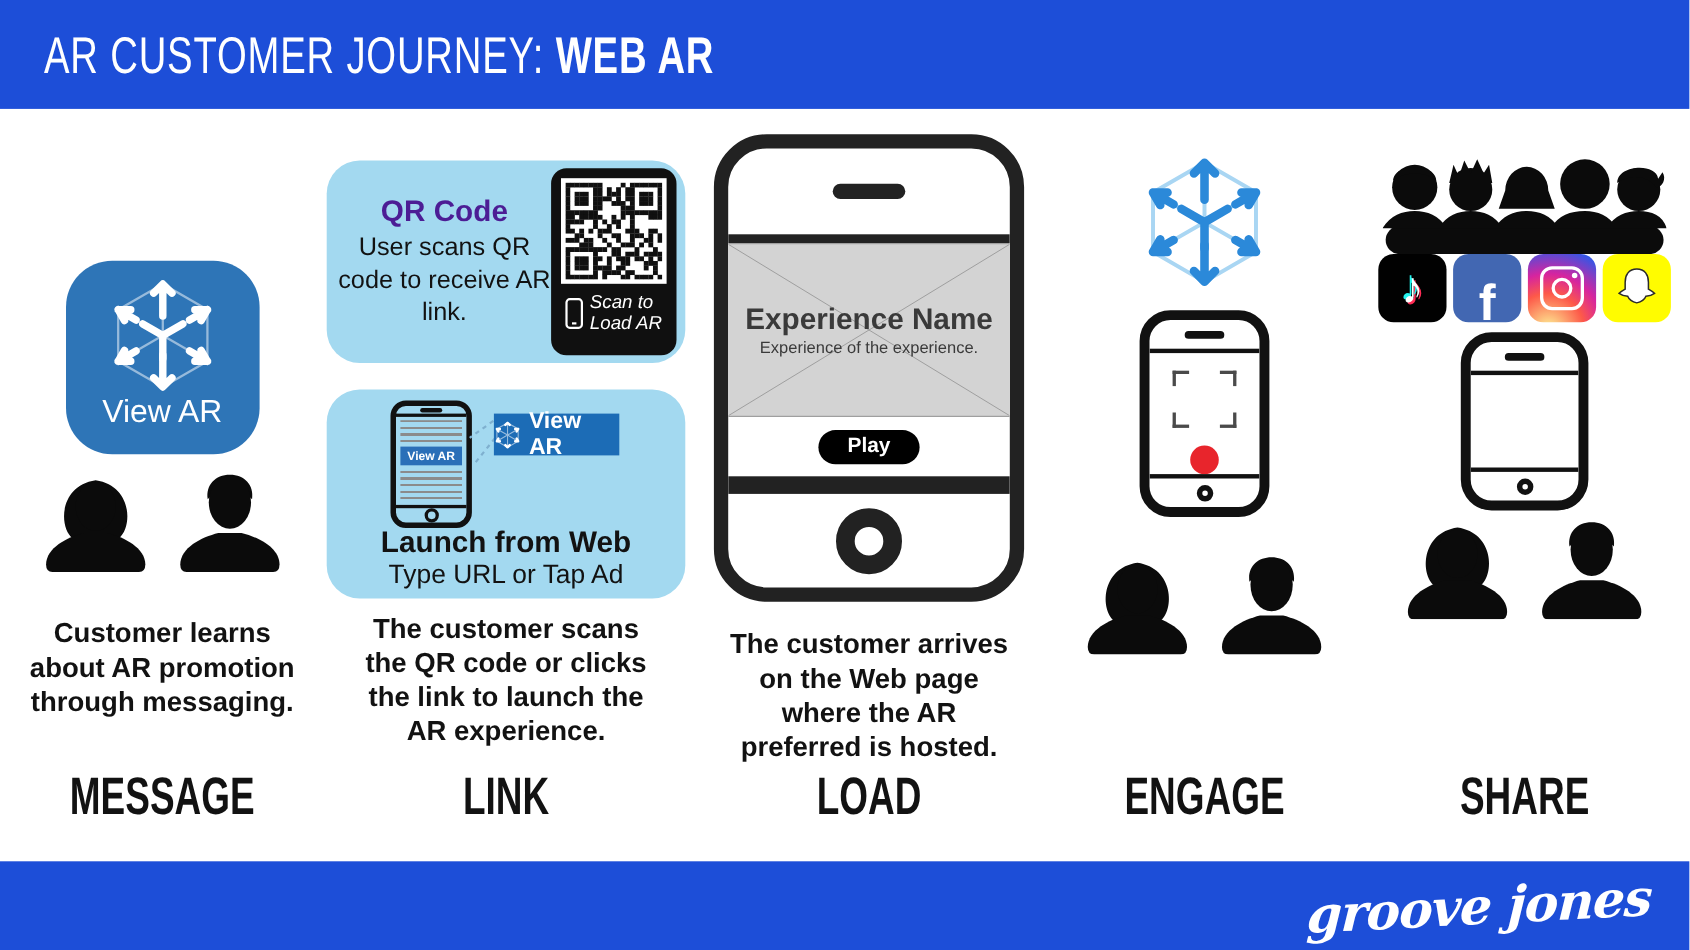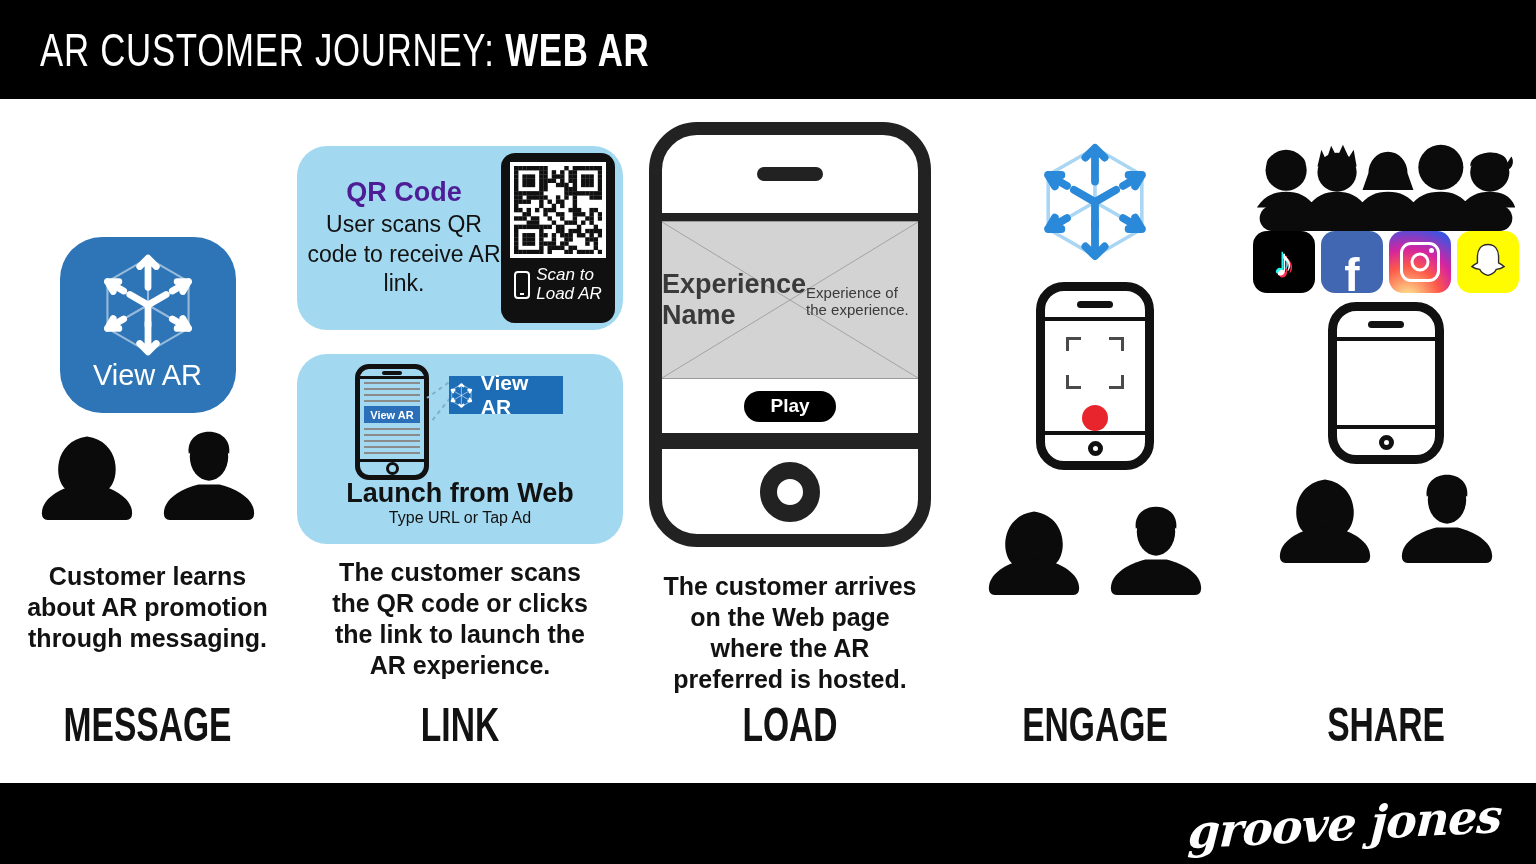--- a/index.html
+++ b/index.html
@@ -1,20 +1,20 @@
 <!DOCTYPE html>
 <html><head>
 <meta charset="utf-8">
 <style>
   * { margin:0; padding:0; box-sizing:border-box; }
   html,body { width:1536px; height:864px; overflow:hidden; }
   body { font-family:"Liberation Sans", sans-serif; background:#fff; position:relative; }
 
   
-  .bar { position:absolute; left:0; width:1536px; background:#000000; }
+  .bar { position:absolute; left:0; width:1536px; background:#1d4ed8; }
   .header { top:0; height:99px; display:flex; align-items:center; }
   .footer { top:783px; height:81px; }
   .title { color:#fff; font-size:47px; letter-spacing:1px; margin-left:40px;
            transform:scaleX(.74); transform-origin:left center; white-space:nowrap; }
   .title .reg { font-weight:400; }
   .title .bold { font-weight:700; }
   .logo { position:absolute; right:34px; top:14px; color:#fff; font-size:46px;
           font-family:"DejaVu Serif", serif; font-style:italic; font-weight:700;
           transform:rotate(-3deg) skewX(-6deg); letter-spacing:-1px; }
 
@@ -72,31 +72,31 @@
   .mp-bottom { height:20px; border-top:3px solid #111; display:flex; align-items:center; justify-content:center; }
   .mp-bottom i { width:13px; height:13px; border:3.5px solid #111; border-radius:50%; }
   .connector { position:absolute; left:128px; top:22px; }
   .viewar-btn { position:absolute; left:152px; top:22px; width:114px; height:38px;
                 background:#1C6CB6; display:flex; align-items:center; justify-content:center; gap:7px; }
   .viewar-btn svg { width:25px; height:25px; }
   .viewar-btn span { color:#fff; font-size:21px; font-weight:700; }
   .web-title { position:absolute; top:124px; width:100%; text-align:center;
                font-size:27px; font-weight:700; color:#121212; }
   .web-sub { position:absolute; top:155px; width:100%; text-align:center;
-             font-size:16px; color:#121212; }
+             font-size:24px; color:#121212; }
 
   
   .phone-lg { top:23px; width:282px; height:425px; border:13px solid #222; border-radius:48px;
               background:#fff; display:flex; flex-direction:column; overflow:hidden; }
   .pl-top { height:78px; flex:0 0 auto; display:flex; align-items:center; justify-content:center; }
   .pl-top i { width:66px; height:14px; background:#222; border-radius:8px; }
   .pl-edge { height:8px; background:#222; flex:0 0 auto; }
   .pl-hero { height:158px; flex:0 0 auto; background:#d3d3d3; border-top:1px solid #9a9a9a;
              border-bottom:1px solid #9a9a9a; position:relative;
-             display:flex; align-items:center; justify-content:center; }
+             display:flex; flex-direction:column; align-items:center; justify-content:center; }
   .pl-hero svg { position:absolute; inset:0; width:100%; height:100%; }
   .exp-name { font-size:27px; font-weight:700; color:#3a3a3a; position:relative; }
   .exp-desc { font-size:15px; color:#3a3a3a; position:relative; margin-top:2px; }
   .pl-play { height:54px; flex:0 0 auto; display:flex; align-items:center; justify-content:center; }
   .play-btn { width:92px; height:31px; background:#000000; border-radius:16px; color:#fff;
               font-size:19px; font-weight:700; display:flex; align-items:center; justify-content:center; }
   .pl-band { height:16px; background:#222; flex:0 0 auto; }
   .pl-bottom { flex:1; display:flex; align-items:center; justify-content:center; }
   .home-ring { width:60px; height:60px; border:17px solid #222; border-radius:50%; }
 

